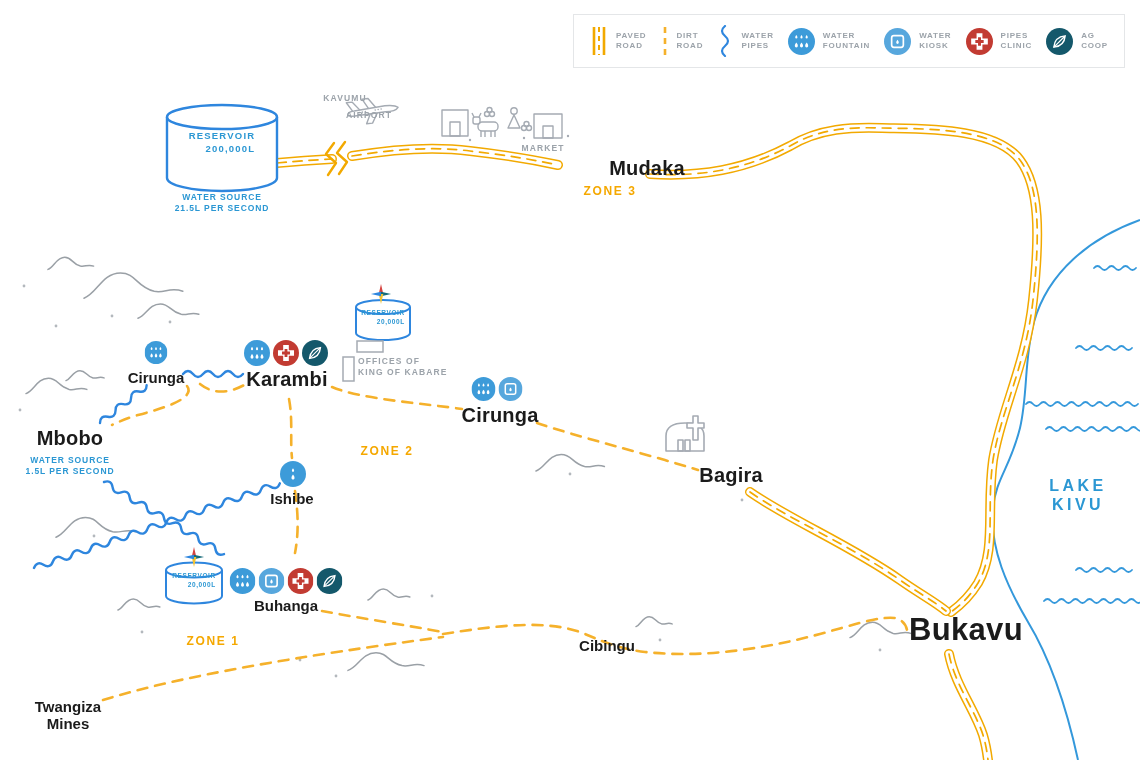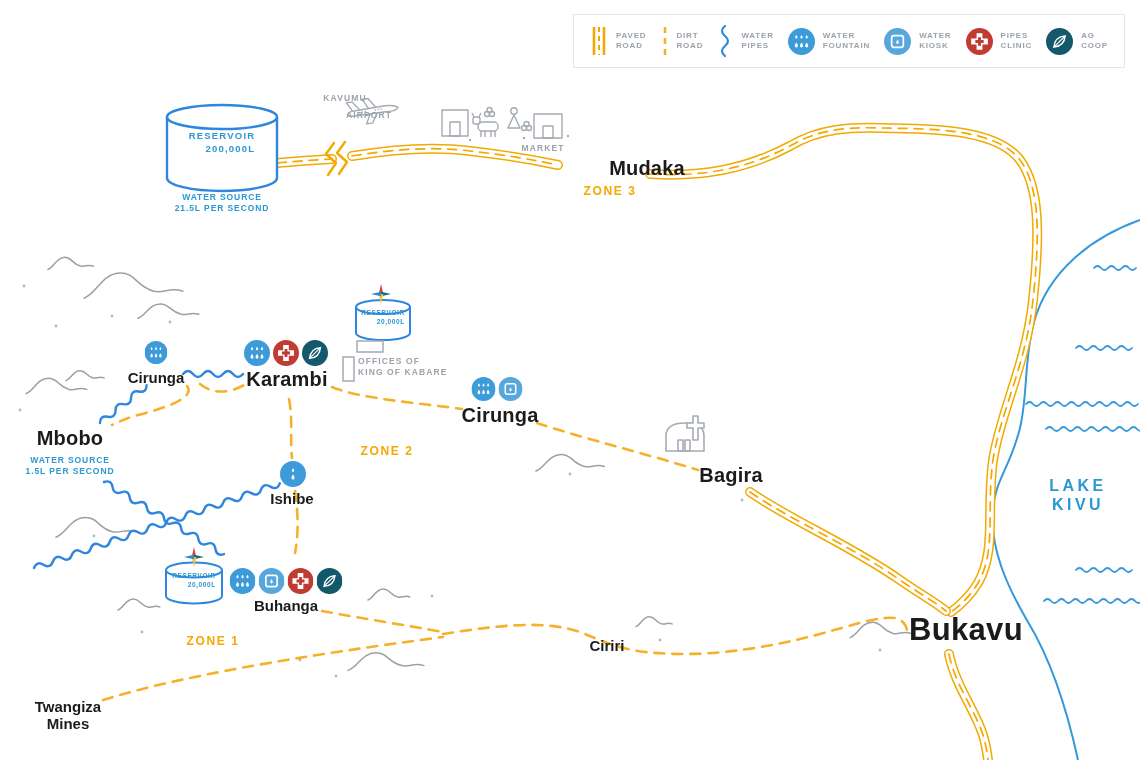--- a/index.html
+++ b/index.html
@@ -381,21 +381,21 @@
 <div class="lbl town sm" style="left:292px;top:490px;">Ishibe</div>
 <div class="lbl town md" style="left:731px;top:464px;">Bagira</div>
 
 <div class="lbl restxt tiny" style="left:194px;top:572px;">
   <span>RESERVOIR</span>
   <span>20,000L</span>
 </div>
 <div class="lbl town sm" style="left:286px;top:597px;">Buhanga</div>
 <div class="lbl zone" style="left:213px;top:634px;">ZONE 1</div>
 
-<div class="lbl town sm" style="left:607px;top:637px;">Ciriri</div>
+<div class="lbl town sm" style="left:607px;top:637px;">Cibingu</div>
 <div class="lbl town lg" style="left:966px;top:612px;">Bukavu</div>
 
 <div class="lbl two15" style="left:68px;top:699px;">
   <span>Twangiza</span>
   <span>Mines</span>
 </div>
 
 <div class="lbl lake-lbl" style="left:1078px;top:476px;">
   <span>LAKE</span>
   <span>KIVU</span>

